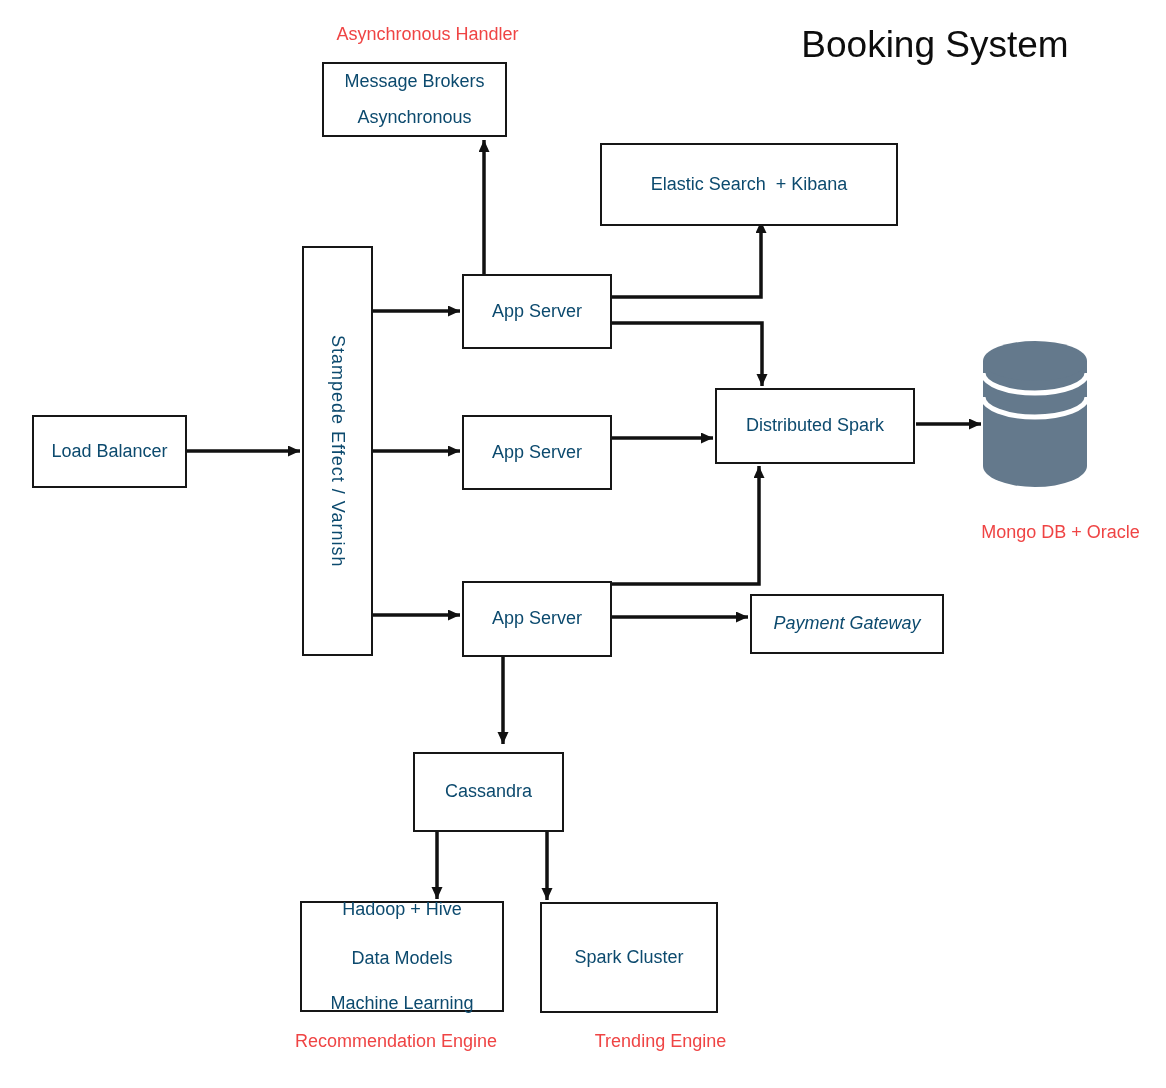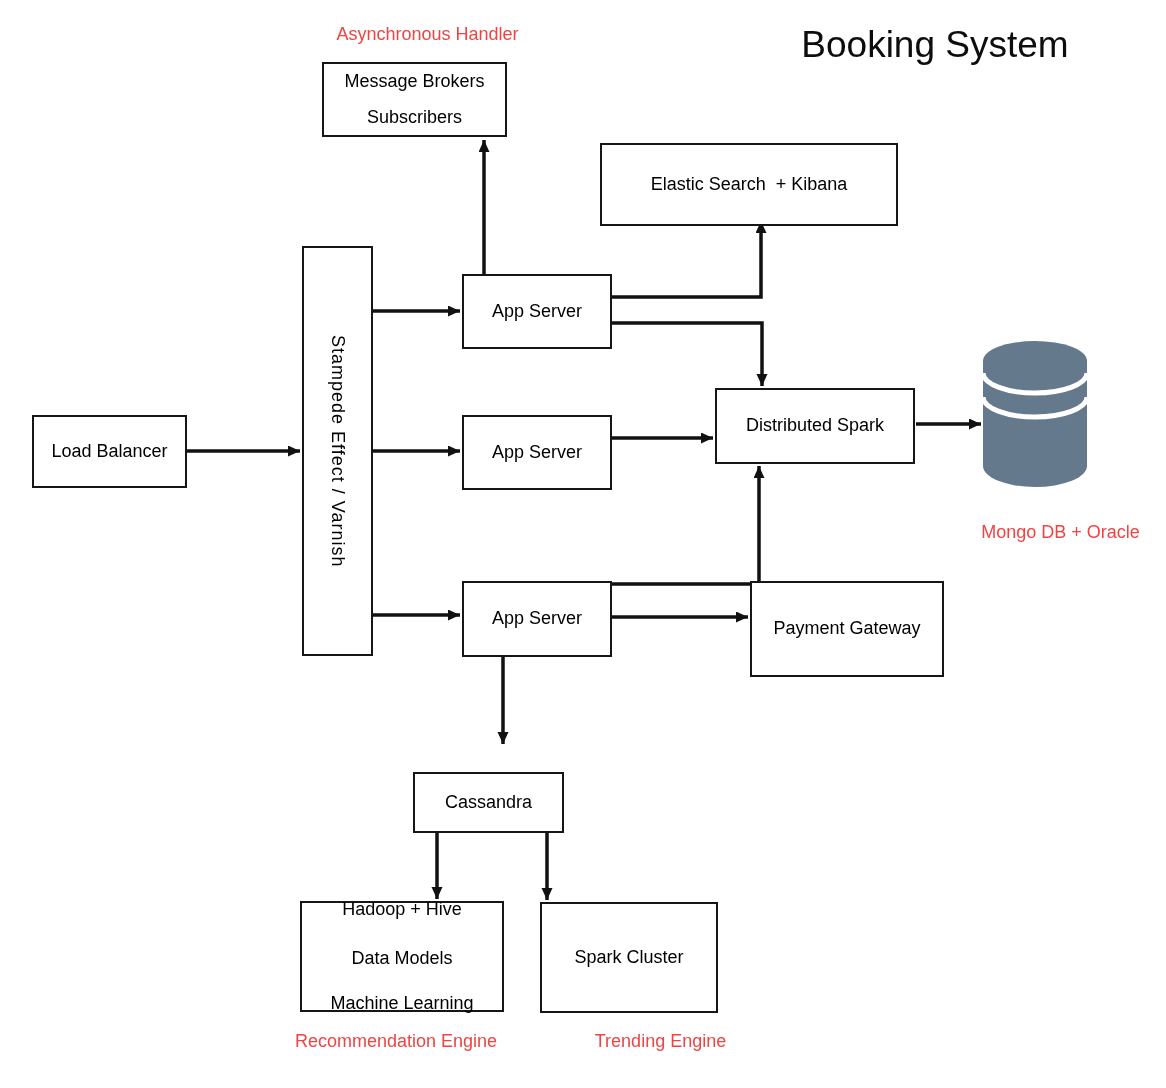--- a/index.html
+++ b/index.html
@@ -21,21 +21,21 @@
     box-sizing: border-box;
     border: 2px solid #161616;
     background: #ffffff;
     display: flex;
     align-items: center;
     justify-content: center;
     flex-direction: column;
     font-size: 18px;
     line-height: 1.2;
     text-align: center;
-    color: #000000;
+    color: #0c4a6e;
     z-index: 2;
   }
   .node .pre { white-space: pre-wrap; }
   .floating-label {
     position: absolute;
     font-size: 18px;
     text-align: center;
     color: #ef4444;
     z-index: 2;
   }
@@ -98,21 +98,21 @@
 
   <div id="diagram-title">Booking System</div>
 
   <div class="floating-label" style="left:320px; top:24px; width:215px;">Asynchronous Handler</div>
   <div class="floating-label" style="left:963px; top:522px; width:195px;">Mongo DB + Oracle</div>
   <div class="floating-label" style="left:276px; top:1031px; width:240px;">Recommendation Engine</div>
   <div class="floating-label" style="left:578px; top:1031px; width:165px;">Trending Engine</div>
 
   <div class="node" style="left:322px; top:62px; width:185px; height:75px;">
     <div>Message Brokers</div>
-    <div class="gap16">Subscribers</div>
+    <div class="gap16">Asynchronous</div>
   </div>
 
   <div class="node" style="left:600px; top:143px; width:298px; height:83px;">
     <div class="pre">Elastic Search  + Kibana</div>
   </div>
 
   <div class="node" style="left:32px; top:415px; width:155px; height:73px;">
     <div>Load Balancer</div>
   </div>
 
@@ -129,25 +129,25 @@
   </div>
 
   <div class="node" style="left:462px; top:581px; width:150px; height:76px;">
     <div>App Server</div>
   </div>
 
   <div class="node" style="left:715px; top:388px; width:200px; height:76px;">
     <div>Distributed Spark</div>
   </div>
 
-  <div class="node" style="left:750px; top:581px; width:194px; height:96px;">
+  <div class="node" style="left:750px; top:594px; width:194px; height:60px;font-style:italic;">
     <div>Payment Gateway</div>
   </div>
 
-  <div class="node" style="left:413px; top:772px; width:151px; height:61px;">
+  <div class="node" style="left:413px; top:752px; width:151px; height:80px;">
     <div>Cassandra</div>
   </div>
 
   <div class="node" style="left:300px; top:901px; width:204px; height:111px;">
     <div>Hadoop + Hive</div>
     <div class="gap12">Data Models</div>
     <div class="gap4">Machine Learning</div>
   </div>
 
   <div class="node" style="left:540px; top:902px; width:178px; height:111px;">

